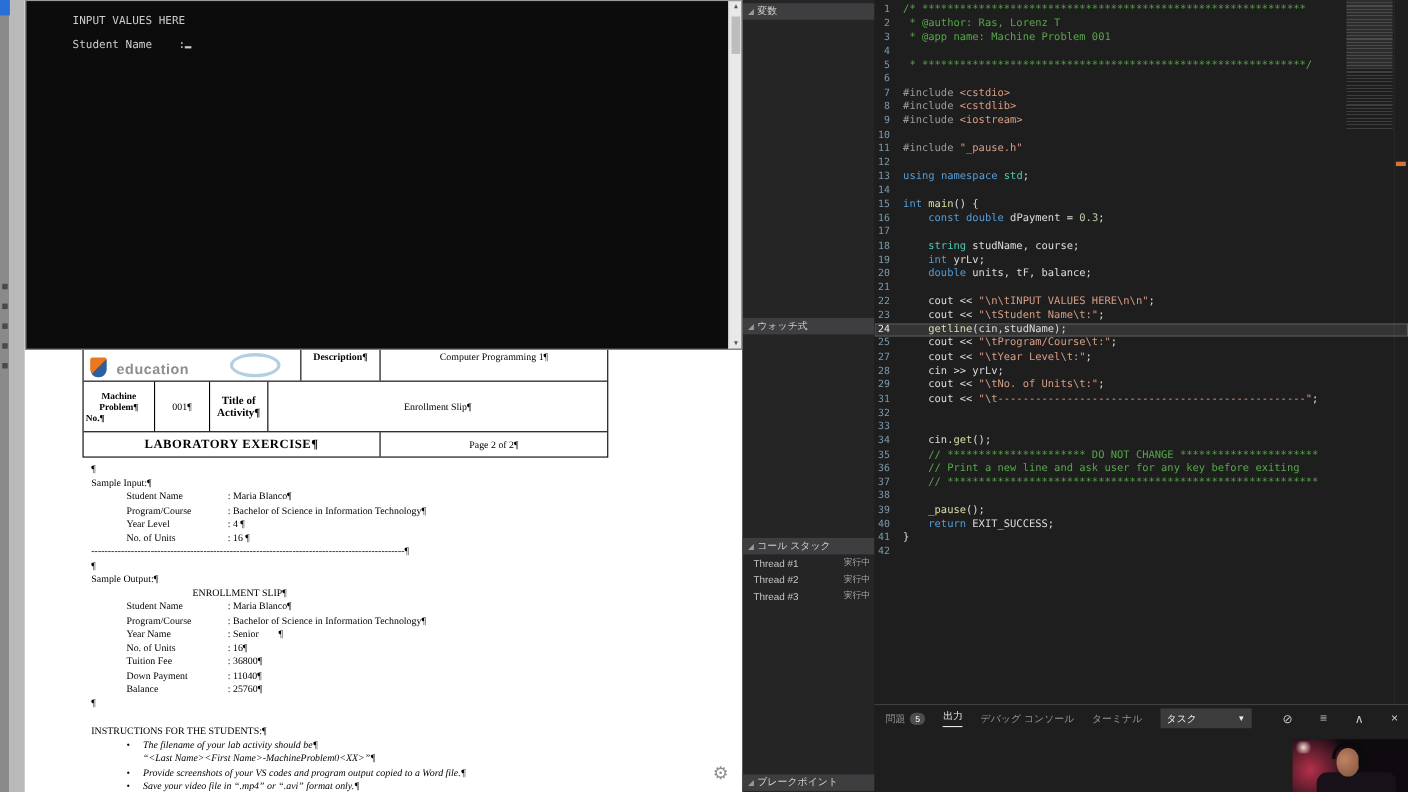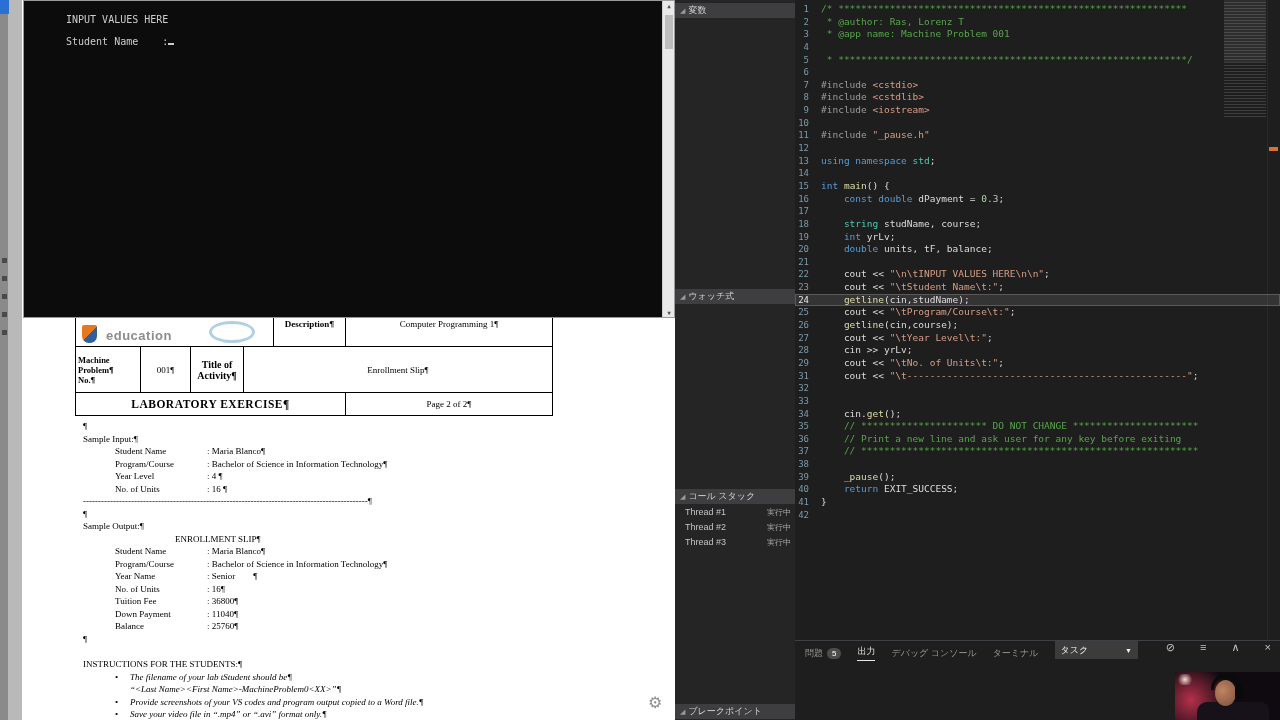--- a/index.html
+++ b/index.html
@@ -16,21 +16,21 @@
   
   #word-doc { left:22px; top:0; width:653px; height:720px; background:#ffffff; z-index:1;
     font-family:"Liberation Serif", serif; color:#000; }
   .doc-table { position:absolute; left:53px; top:300px; width:478px; border:1px solid #000; }
   .trow { display:flex; border-bottom:1px solid #000; }
   .trow:last-child { border-bottom:none; }
   .tcell { border-right:1px solid #000; display:flex; align-items:center; justify-content:center;
     font-size:9px; padding:2px; text-align:center; }
   .tcell:last-child { border-right:none; }
   .tcell.bold { font-weight:bold; }
-  .tcell.left { justify-content:flex-start; text-align:left; }
+  .tcell.left { justify-content:flex-start; text-align:center; }
   .lab-ex { font-size:11.5px; font-weight:bold; letter-spacing:.5px; }
   .logo-cell { justify-content:flex-start; align-items:flex-end; padding:3px 6px; gap:9px; }
   .logo-shield { width:15px; height:18px; border-radius:2px 2px 7px 7px;
     background:linear-gradient(135deg,#e87722 0 50%,#2f5f9e 50% 100%); }
   .logo-text { font-family:"Liberation Sans", sans-serif; font-weight:bold; font-size:13px;
     color:#8d8d8d; letter-spacing:.5px; }
   .logo-emblem { width:46px; height:22px; border:3px solid #aacbe0; border-radius:50%;
     margin-left:28px; opacity:.9; }
   .doc-body { position:absolute; left:53px; top:420px; width:520px; font-size:9px;
     line-height:12.5px; }
@@ -87,21 +87,21 @@
   #minimap-slider { position:absolute; right:14px; top:0; width:42px; height:62px;
     background:rgba(255,255,255,.07); }
   #editor-scrollbar { position:absolute; right:0; top:0; width:13px; height:640px;
     border-left:1px solid rgba(255,255,255,.05); }
   #scroll-mark-orange { position:absolute; right:2px; top:147px; width:9px; height:4px;
     background:#d77234; }
 
   
   #output-panel { left:795px; top:640px; width:485px; height:80px; background:#1e1e1e;
     border-top:1px solid #3f3f46; z-index:6; color:#969696; }
-  #panel-tabbar { display:flex; height:24px; padding-left:10px; gap:16px;
+  #panel-tabbar { display:flex; align-items:center; height:24px; padding-left:10px; gap:16px;
     font-size:9px; }
   .ptab { display:flex; align-items:center; gap:4px; cursor:pointer; white-space:nowrap; }
   .ptab .badge { background:#4d4d4d; color:#ffffff; border-radius:8px; font-size:8px;
     padding:1px 5px; }
   .ptab.active { color:#e7e7e7; }
   .ptab.active .tab-label { border-bottom:1px solid #e7e7e7; padding-bottom:2px; }
   #task-dropdown { margin-left:auto; margin-right:12px; width:100px; height:18px;
     background:#3c3c3c; color:#f0f0f0; display:flex; align-items:center;
     justify-content:space-between; padding:0 6px; font-size:9px; }
   .panel-icon { color:#c5c5c5; font-size:11px; margin-right:9px; cursor:pointer; }
@@ -216,21 +216,21 @@
         <div class="kv">
           <span class="kl">Balance</span>
           <span class="kvv">: 25760¶</span>
         </div>
       </div>
     <div class="dline">¶</div>
     <div class="instr-head">INSTRUCTIONS FOR THE STUDENTS:¶</div>
     <div>
         <div class="bullet-line">
           <span class="bm">•</span>
-          <span class="bt">The filename of your lab tStudent should be¶</span>
+          <span class="bt">The filename of your lab activity should be¶</span>
         </div>
         <div class="bullet-line nobullet">
           <span class="bm"></span>
           <span class="bt">“&lt;Last Name&gt;&lt;First Name&gt;-MachineProblem0&lt;XX&gt;”¶</span>
         </div>
         <div class="bullet-line">
           <span class="bm">•</span>
           <span class="bt">Provide screenshots of your VS codes and program output copied to a Word file.¶</span>
         </div>
         <div class="bullet-line">
@@ -291,21 +291,20 @@
       <div class="cline"><span class="lnum">16</span><span><span class="tk-p">    </span><span class="tk-k">const</span><span class="tk-p"> </span><span class="tk-k">double</span><span class="tk-p"> dPayment = </span><span class="tk-n">0.3</span><span class="tk-p">;</span></span></div>
       <div class="cline"><span class="lnum">17</span><span></span></div>
       <div class="cline"><span class="lnum">18</span><span><span class="tk-p">    </span><span class="tk-t">string</span><span class="tk-p"> studName, course;</span></span></div>
       <div class="cline"><span class="lnum">19</span><span><span class="tk-p">    </span><span class="tk-k">int</span><span class="tk-p"> yrLv;</span></span></div>
       <div class="cline"><span class="lnum">20</span><span><span class="tk-p">    </span><span class="tk-k">double</span><span class="tk-p"> units, tF, balance;</span></span></div>
       <div class="cline"><span class="lnum">21</span><span></span></div>
       <div class="cline"><span class="lnum">22</span><span><span class="tk-p">    cout &lt;&lt; </span><span class="tk-s">"\n\tINPUT VALUES HERE\n\n"</span><span class="tk-p">;</span></span></div>
       <div class="cline"><span class="lnum">23</span><span><span class="tk-p">    cout &lt;&lt; </span><span class="tk-s">"\tStudent Name\t:"</span><span class="tk-p">;</span></span></div>
       <div class="cline cur"><span class="lnum">24</span><span><span class="tk-p">    </span><span class="tk-f">getline</span><span class="tk-p">(cin,studName);</span></span></div>
       <div class="cline"><span class="lnum">25</span><span><span class="tk-p">    cout &lt;&lt; </span><span class="tk-s">"\tProgram/Course\t:"</span><span class="tk-p">;</span></span></div>
-      <div class="cline"><span class="lnum">26</span><span><span class="tk-p">    </span><span class="tk-f">getline</span><span class="tk-p">(cin,course);</span></span></div>
       <div class="cline"><span class="lnum">27</span><span><span class="tk-p">    cout &lt;&lt; </span><span class="tk-s">"\tYear Level\t:"</span><span class="tk-p">;</span></span></div>
       <div class="cline"><span class="lnum">28</span><span><span class="tk-p">    cin &gt;&gt; yrLv;</span></span></div>
       <div class="cline"><span class="lnum">29</span><span><span class="tk-p">    cout &lt;&lt; </span><span class="tk-s">"\tNo. of Units\t:"</span><span class="tk-p">;</span></span></div>
       <div class="cline"><span class="lnum">31</span><span><span class="tk-p">    cout &lt;&lt; </span><span class="tk-s">"\t-------------------------------------------------"</span><span class="tk-p">;</span></span></div>
       <div class="cline"><span class="lnum">32</span><span></span></div>
       <div class="cline"><span class="lnum">33</span><span></span></div>
       <div class="cline"><span class="lnum">34</span><span><span class="tk-p">    cin.</span><span class="tk-f">get</span><span class="tk-p">();</span></span></div>
       <div class="cline"><span class="lnum">35</span><span><span class="tk-p">    </span><span class="tk-c">// ********************** DO NOT CHANGE **********************</span></span></div>
       <div class="cline"><span class="lnum">36</span><span><span class="tk-p">    </span><span class="tk-c">// Print a new line and ask user for any key before exiting</span></span></div>
       <div class="cline"><span class="lnum">37</span><span><span class="tk-p">    </span><span class="tk-c">// ***********************************************************</span></span></div>

